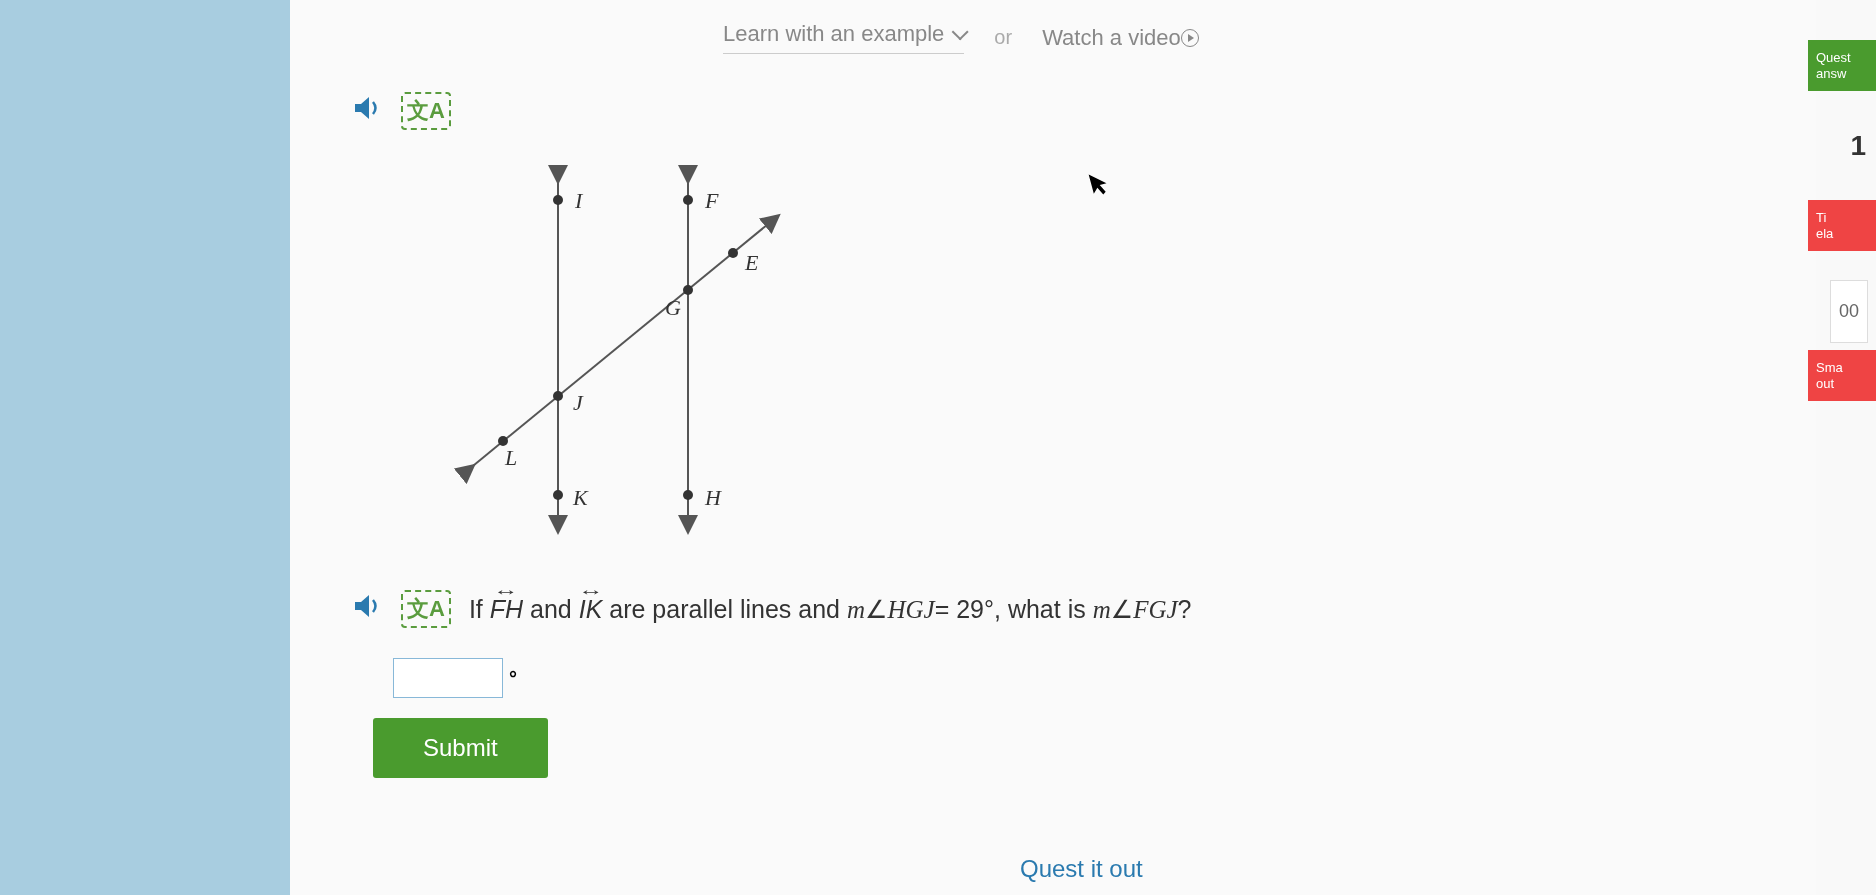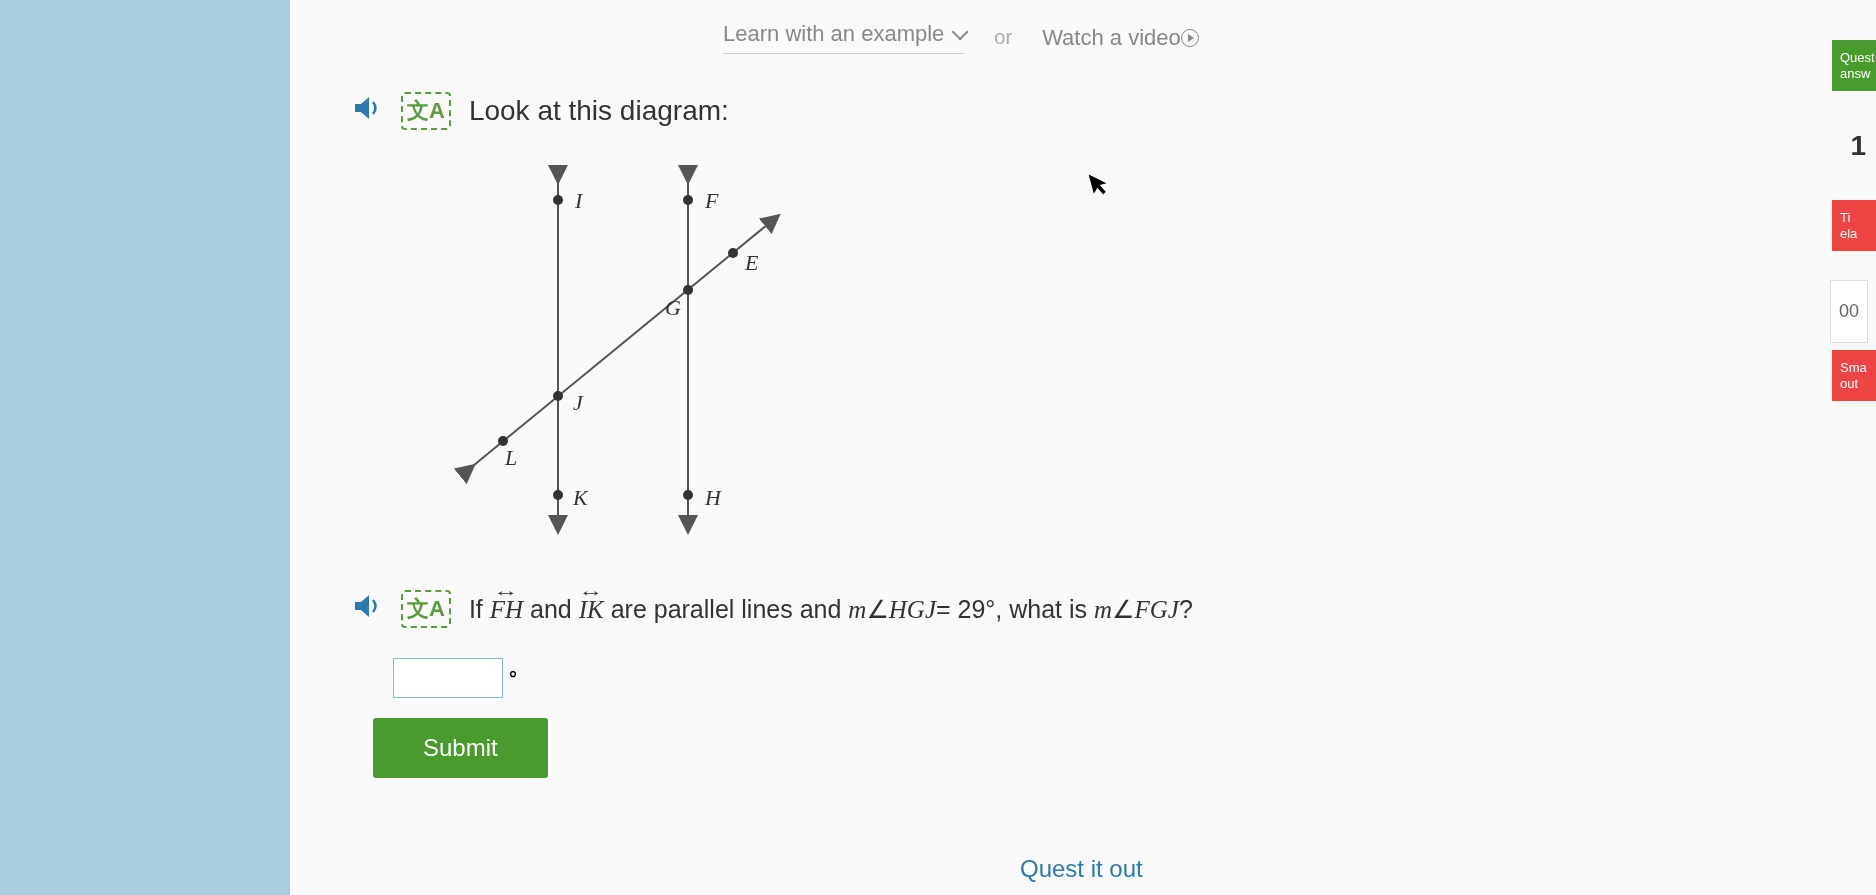--- a/index.html
+++ b/index.html
@@ -112,21 +112,21 @@
     .q-text {
       font-size: 25px;
       color: #333;
       font-family: Arial, sans-serif;
     }
     .math-var { font-style: italic; font-family: 'Times New Roman', serif; }
     .overarrow {
       position: relative;
       display: inline-block;
       font-style: italic;
-      font-family: Liberation Serif, serif;
+      font-family: Liberation Sans, sans-serif;
     }
     .overarrow::before {
       content: "↔";
       position: absolute;
       top: -14px;
       left: 50%;
       transform: translateX(-50%) scaleX(1.6);
       font-style: normal;
       font-size: 16px;
     }
@@ -167,21 +167,21 @@
       width: 60px;
       position: relative;
       background: #f9f9f9;
     }
     .badge {
       position: absolute;
       right: 0;
       padding: 10px 8px;
       color: #fff;
       font-size: 13px;
-      width: 44px;
+      width: 68px;
       text-align: left;
       line-height: 1.2;
       overflow: hidden;
     }
     .badge-green { top: 40px; background: #4a9b2e; }
     .badge-blue { top: 200px; background: #ef4444; }
     .badge-orange { top: 350px; background: #ef4444; }
     .timer-box {
       position: absolute;
       right: 8px;
@@ -230,21 +230,20 @@
   </div>
 
   <div class="question-row">
     <span class="audio-icon">
       <svg width="30" height="26" viewBox="0 0 30 26">
           <path d="M2 9 L2 17 L8 17 L16 24 L16 2 L8 9 Z" fill="#2a7aaf"></path>
           <path d="M20 7 Q25 13 20 19" stroke="#2a7aaf" stroke-width="2.5" fill="none"></path>
         </svg>
     </span>
     <span class="translate-icon">文A</span>
-    <span class="prompt-text">Look at this diagram:</span>
   </div>
 
   <div class="diagram-box">
     <svg viewBox="0 0 420 380">
       <defs>
         <marker id="arr" markerWidth="10" markerHeight="10" refX="5" refY="5" orient="auto">
           <path d="M0,0 L10,5 L0,10 Z" fill="#555"></path>
         </marker>
       </defs>
 

